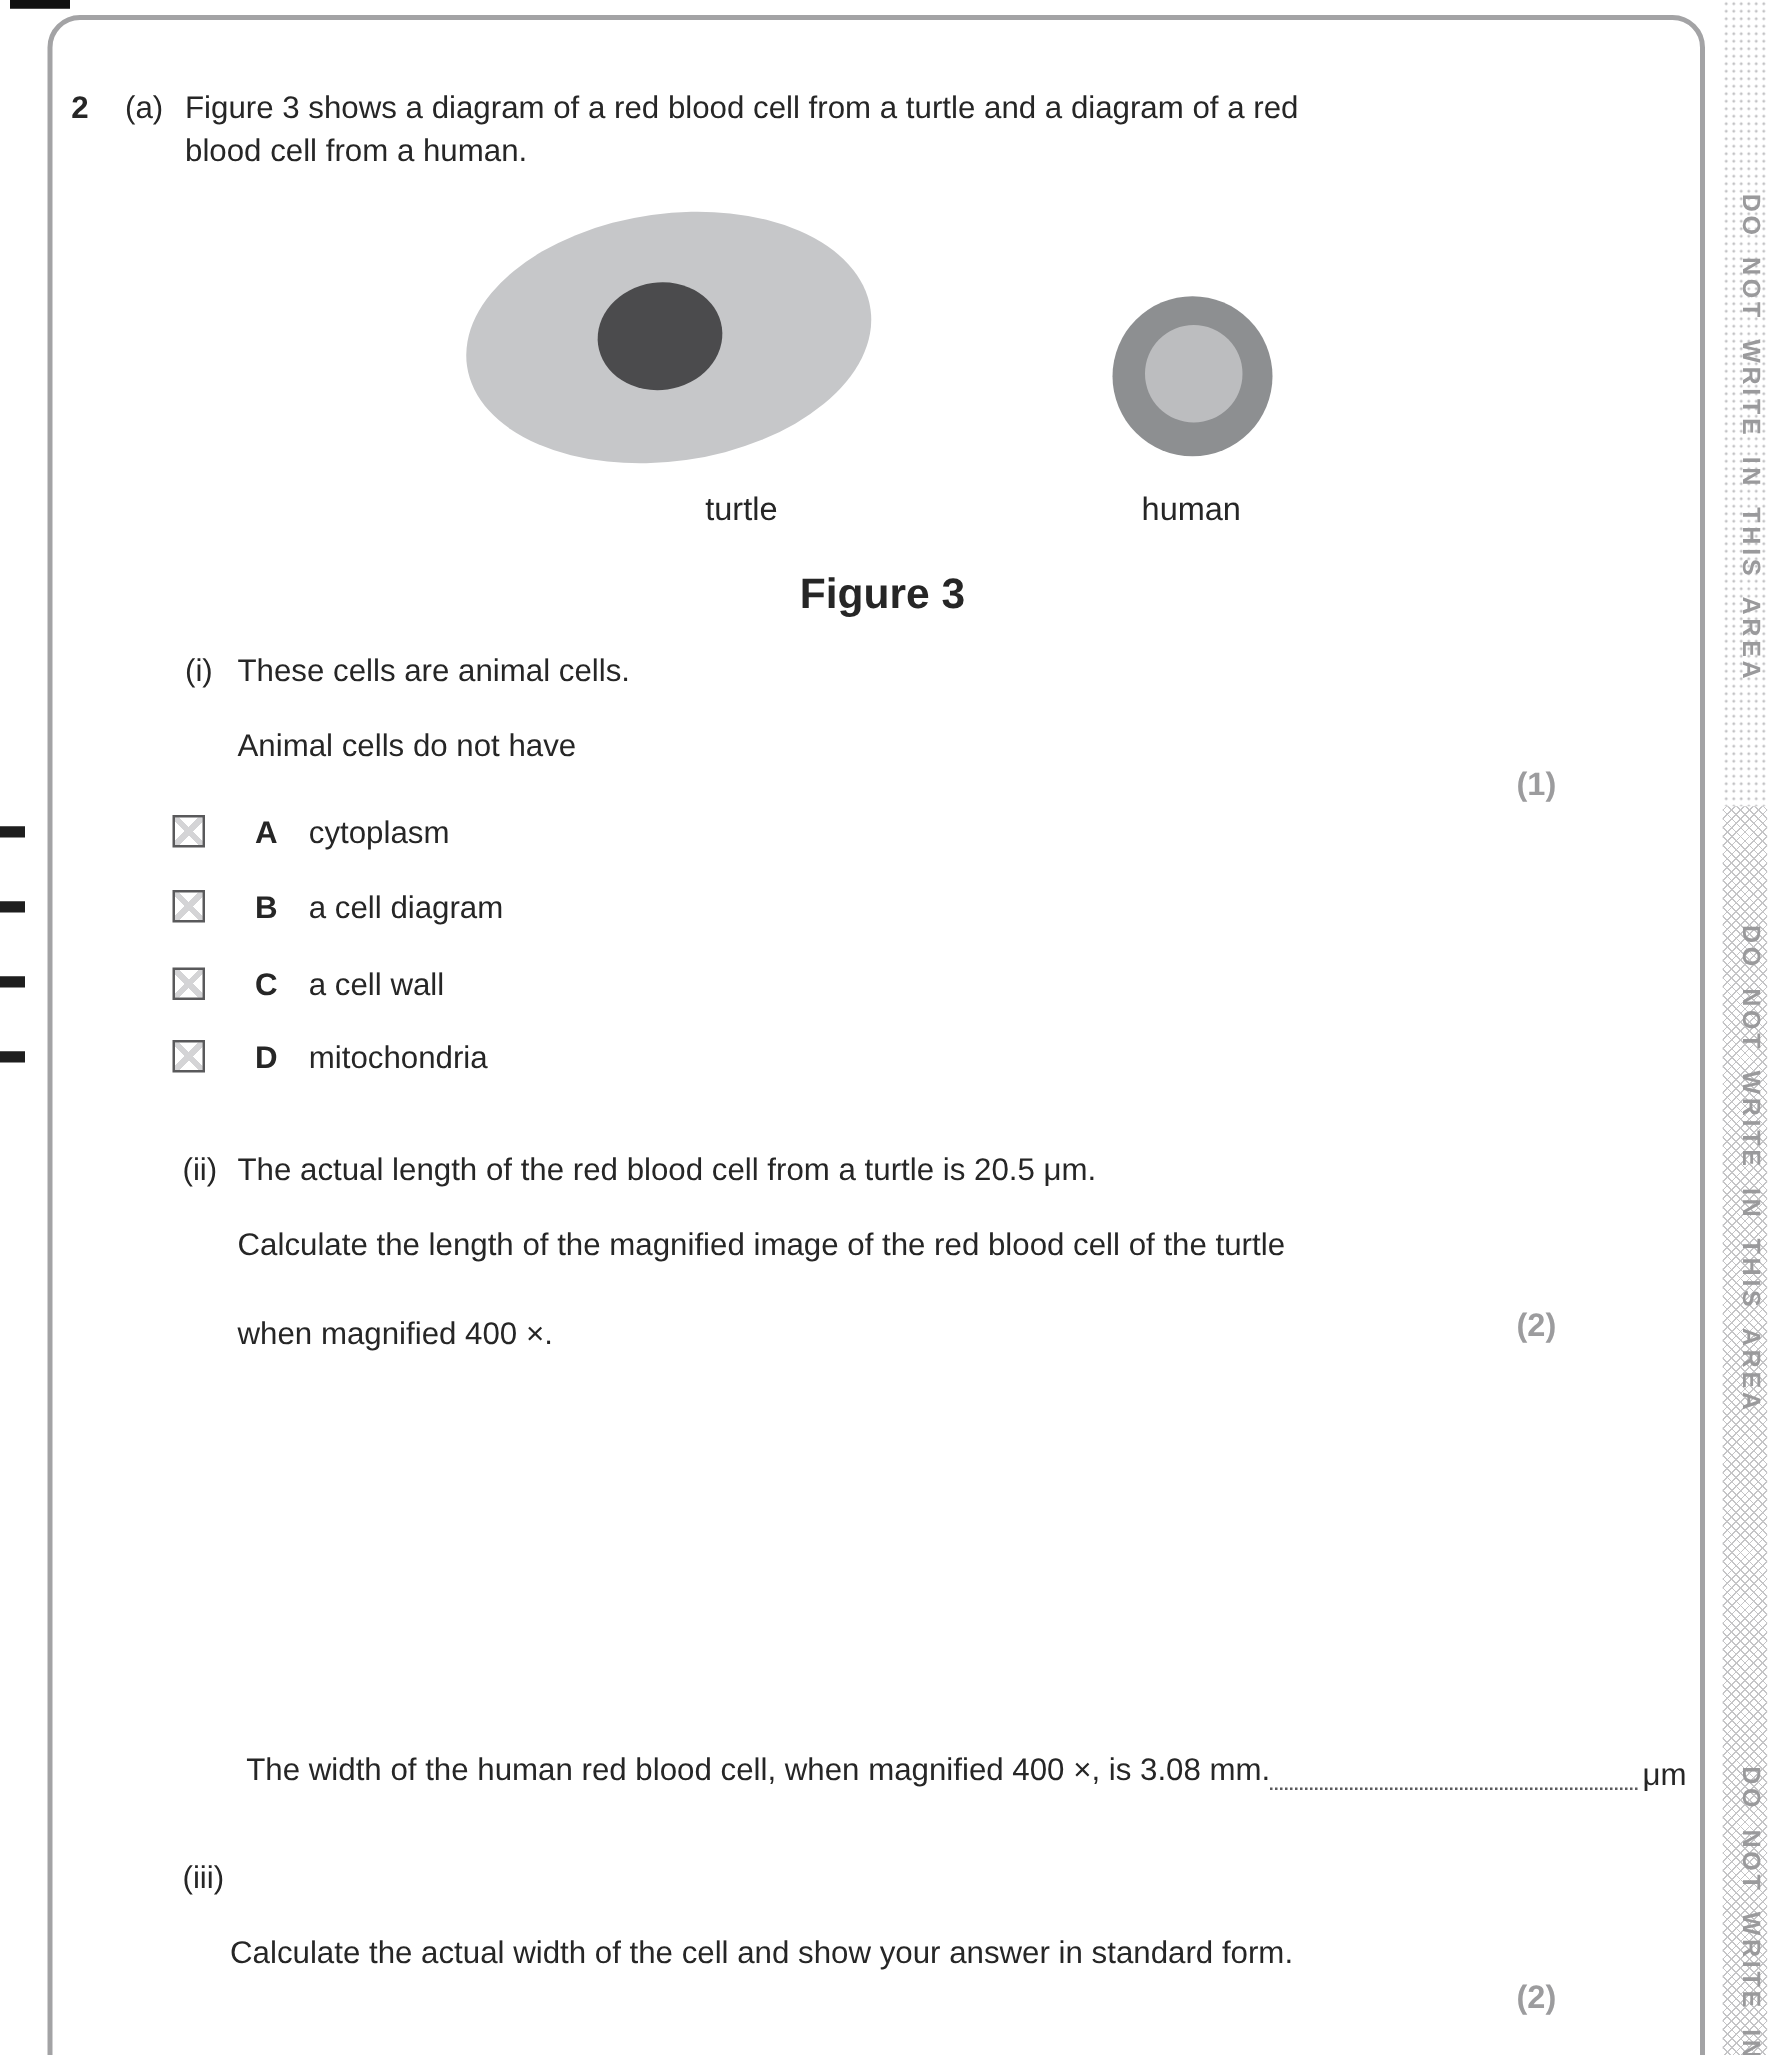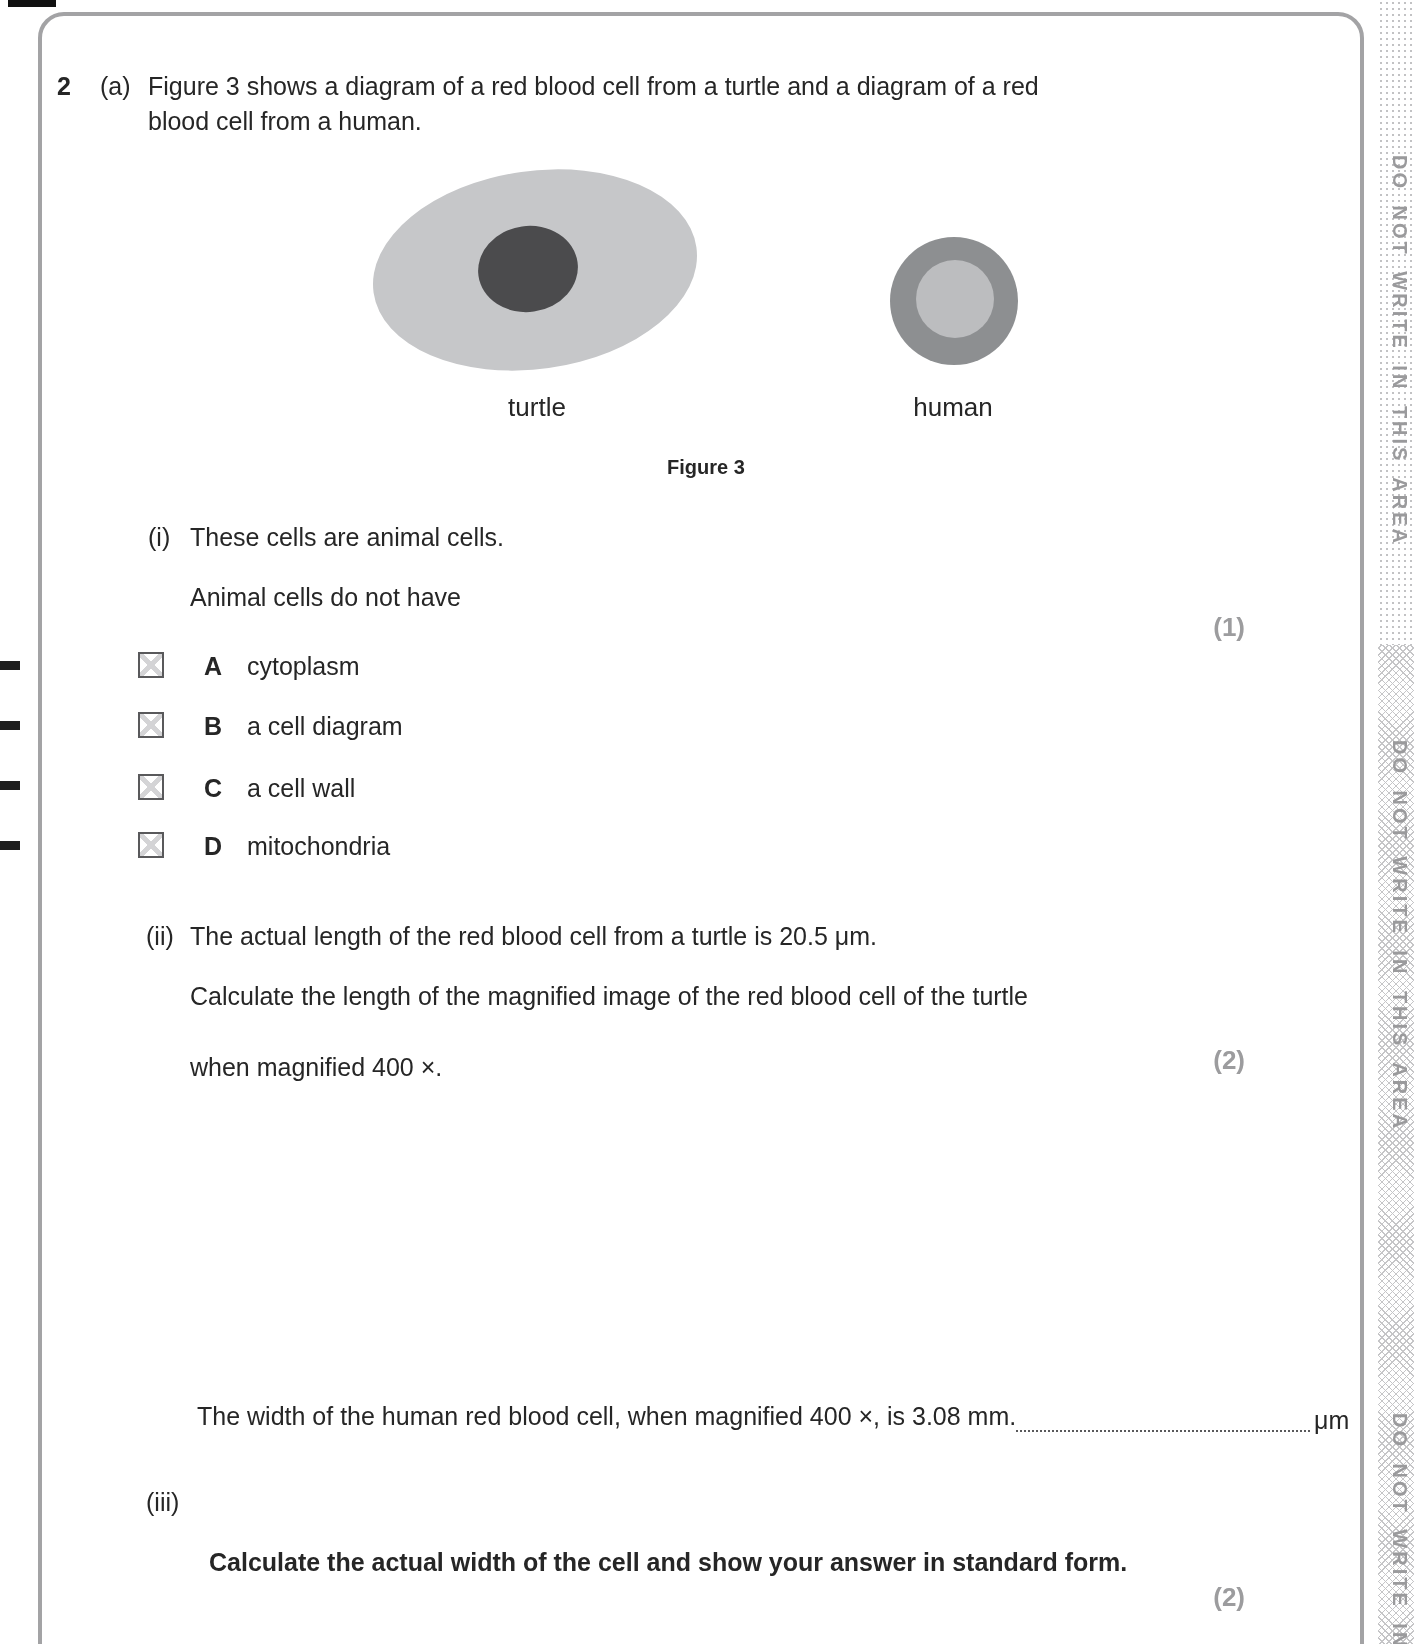--- a/index.html
+++ b/index.html
@@ -26,21 +26,21 @@
     left:372px;top:171px;width:326px;height:198px;border-radius:50%;
     background:#c6c7c9;transform:rotate(-8deg);
   }
   .turtle-nucleus{
     left:478px;top:226px;width:100px;height:86px;border-radius:50%;
     background:#4b4b4d;transform:rotate(-8deg);
   }
   .human-outer{left:890px;top:237px;width:128px;height:128px;border-radius:50%;background:#8d8f91;}
   .human-inner{left:916px;top:260px;width:78px;height:78px;border-radius:50%;background:#bcbdbf;}
   .cell-label{font-size:26px;width:170px;text-align:center;}
-  .fig-caption{left:556px;top:456px;width:300px;text-align:center;font-size:20px;font-weight:bold;}
+  .fig-caption{left:556px;top:456px;width:300px;text-align:center;font-size:34px;font-weight:bold;}
   
   .marks{left:1145px;width:100px;text-align:right;font-size:26px;font-weight:bold;color:#9c9c9e;}
   
   .opt-row{left:138px;height:30px;}
   .opt-box{
     position:absolute;left:0;top:0;width:22px;height:22px;
     border:2px solid #59595b;background:
       linear-gradient(45deg,  transparent calc(50% - 2.5px), #d4d4d6 calc(50% - 2.5px), #d4d4d6 calc(50% + 2.5px), transparent calc(50% + 2.5px)),
       linear-gradient(-45deg, transparent calc(50% - 2.5px), #d4d4d6 calc(50% - 2.5px), #d4d4d6 calc(50% + 2.5px), transparent calc(50% + 2.5px)),
       #ffffff;
@@ -83,21 +83,21 @@
 
 <div class="abs txt bold" style="left:57px;top:71px;">2</div>
 <div class="abs txt" style="left:100px;top:71px;">(a)</div>
 <div class="abs txt" style="left:148px;top:71px;">Figure 3 shows a diagram of a red blood cell from a turtle and a diagram of a red</div>
 <div class="abs txt" style="left:148px;top:106px;">blood cell from a human.</div>
 
 <div class="abs turtle-body"></div>
 <div class="abs turtle-nucleus"></div>
 <div class="abs human-outer"></div>
 <div class="abs human-inner"></div>
-<div class="abs cell-label" style="left:452px;top:392px;">turtle</div>
+<div class="abs cell-label" style="left:452px;top:392px;text-align:right;">turtle</div>
 <div class="abs cell-label" style="left:868px;top:392px;">human</div>
 <div class="abs fig-caption">Figure 3</div>
 
 <div class="abs txt" style="left:148px;top:522px;">(i)</div>
 <div class="abs txt" style="left:190px;top:522px;">These cells are animal cells.</div>
 <div class="abs txt" style="left:190px;top:582px;">Animal cells do not have</div>
 <div class="abs marks" style="top:612px;">(1)</div>
 
 <div class="abs opt-row" style="top:652px;">
   <span class="opt-box"></span>
@@ -124,21 +124,21 @@
 <div class="abs txt" style="left:190px;top:921px;">The actual length of the red blood cell from a turtle is 20.5 μm.</div>
 <div class="abs txt" style="left:190px;top:981px;">Calculate the length of the magnified image of the red blood cell of the turtle</div>
 <div class="abs txt" style="left:190px;top:1016px;margin-top:36px;">when magnified 400 ×.</div>
 <div class="abs marks" style="top:1045px;">(2)</div>
 
 <div class="abs answer-line"></div>
 <div class="abs answer-unit">μm</div>
 
 <div class="abs txt" style="left:146px;top:1487px;text-align:center;">(iii)</div>
 <div class="abs txt" style="left:197px;top:1401px;">The width of the human red blood cell, when magnified 400 ×, is 3.08 mm.</div>
-<div class="abs txt" style="left:209px;top:1547px;font-weight:bold;">Calculate the actual width of the cell and show your answer in standard form.</div>
+<div class="abs txt" style="left:184px;top:1547px;">Calculate the actual width of the cell and show your answer in standard form.</div>
 <div class="abs marks" style="top:1582px;">(2)</div>
 
 <div class="abs strip">
   <div class="strip-dots"></div>
   <div class="strip-hatch"></div>
   <div class="strip-text" style="top:155px;">DO NOT WRITE IN THIS AREA</div>
   <div class="strip-text" style="top:740px;">DO NOT WRITE IN THIS AREA</div>
   <div class="strip-text" style="top:1413px;">DO NOT WRITE IN THIS AREA</div>
 </div>
 

